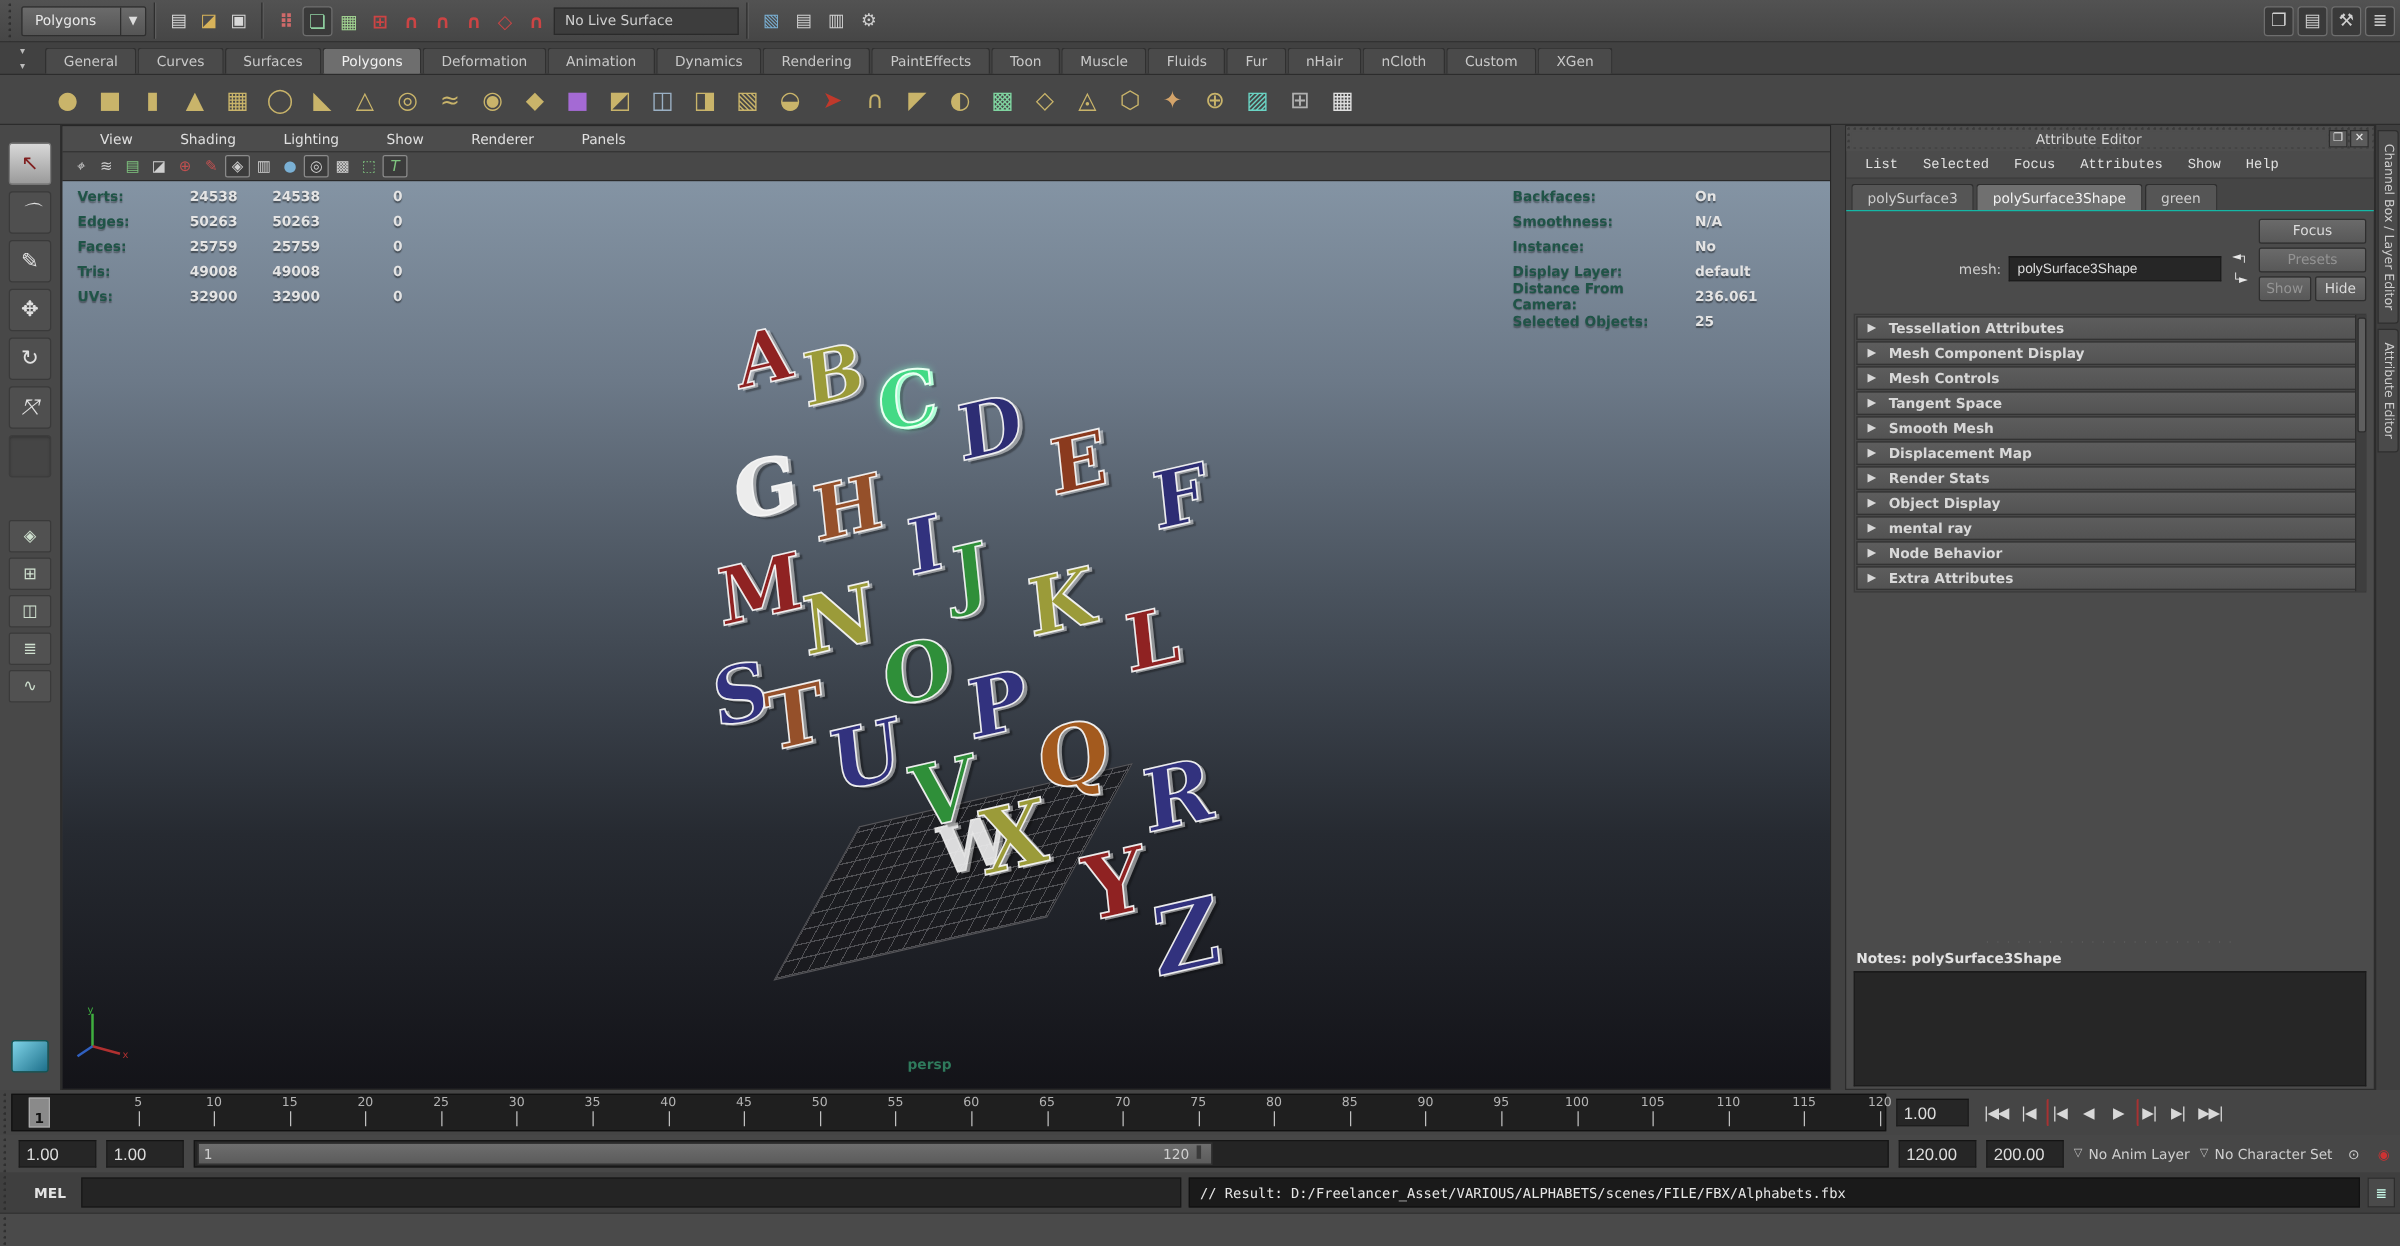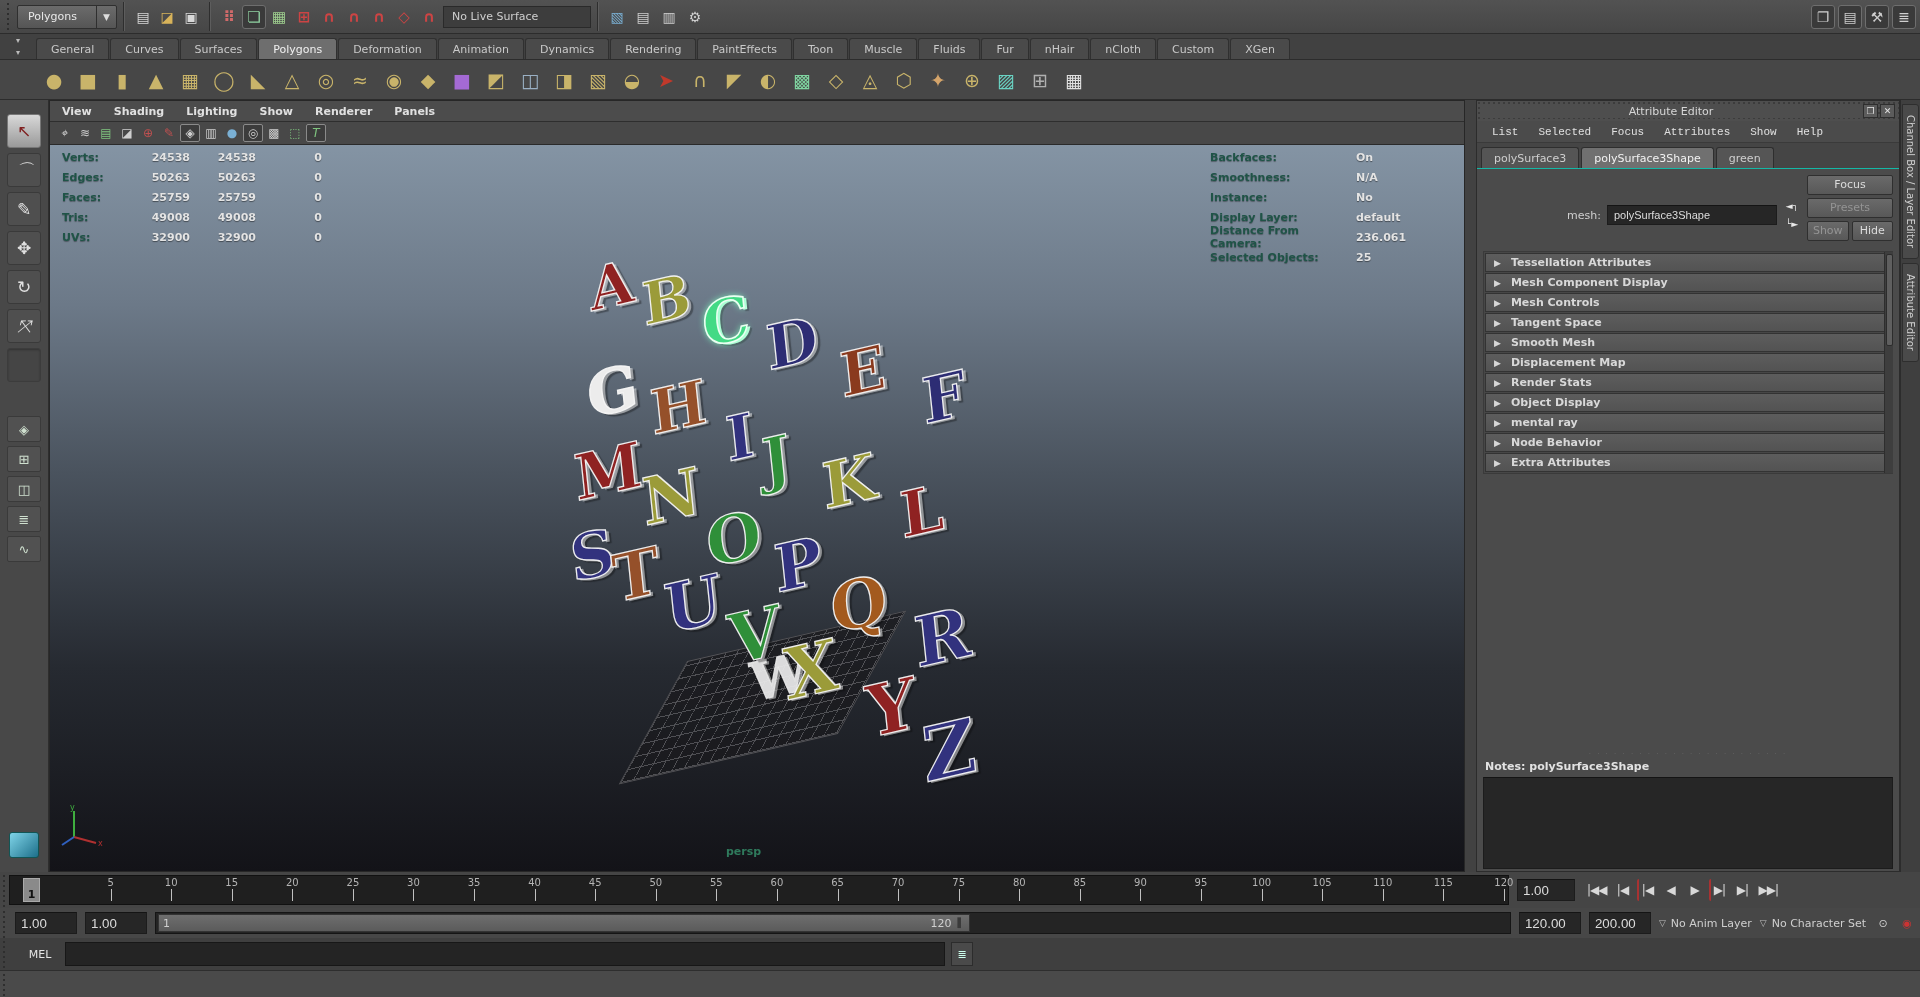--- a/index.html
+++ b/index.html
@@ -54,21 +54,21 @@
   .tool-btn.active { background:linear-gradient(#d8d8d8,#9a9a9a); color:#802020; border-color:#777; }
   .tool-btn.empty { background:#454545; border:1px solid #3c3c3c; box-shadow:inset 0 1px 2px #333; }
   .layout-btn { width:34px; height:26px; font-size:13px; display:flex; align-items:center; justify-content:center;
     border:1px solid #3a3a3a; border-radius:2px; background:#515151; color:#cfe0cf; cursor:pointer; }
   #maya-logo { margin-top:auto; margin-bottom:14px; width:30px; height:26px; border-radius:3px;
     background:linear-gradient(135deg,#7fd4e8,#1d6f8a); border:1px solid #155; }
 
   
   #vp { position:absolute; left:49px; top:0; width:1416px; height:772px; border:1px solid #272727; background:#3d3d3d;
     display:flex; flex-direction:column; }
-  #vp-menubar { height:21px; background:#4c4c4c; border-bottom:1px solid #2e2e2e; display:flex; align-items:center; gap:2px; padding-left:2px;font-weight:bold; }
+  #vp-menubar { height:21px; background:#4c4c4c; border-bottom:1px solid #2e2e2e; display:flex; align-items:center; gap:18px; padding-left:20px; }
   #vp-menubar .menu-item { padding:2px 10px; color:#e0e0e0; cursor:pointer; }
   #vp-toolbar { height:23px; background:#484848; border-bottom:1px solid #2a2a2a; display:flex; align-items:center; gap:1px; padding-left:4px; }
   .vp-tool { width:20px; height:18px; display:flex; align-items:center; justify-content:center; font-size:12px; cursor:pointer; border-radius:2px; }
   .vp-tool.boxed { border:1px solid #8a8a8a; background:#3c3c3c; }
 
   #vp-canvas { position:relative; flex:1; overflow:hidden; cursor:crosshair;
     background:linear-gradient(#8494a4 0%, #6c7988 22%, #4a535e 45%, #262a31 72%, #131318 100%); }
 
   
   .hud-left { position:absolute; left:12px; top:2px; }
@@ -162,21 +162,21 @@
   #range-track { flex:1; height:22px; background:#242424; border:1px solid #151515; position:relative; }
   #range-handle { position:absolute; left:2px; top:1px; bottom:1px; width:60%; background:linear-gradient(#6e6e6e,#5b5b5b);
     border:1px solid #333; display:flex; align-items:center; justify-content:space-between; padding:0 4px; cursor:ew-resize; }
   #range-handle .grip { color:#3a3a3a; font-size:9px; letter-spacing:1px; }
   .dd-arrow { color:#bdbdbd; font-size:9px; }
   .anim-dd { display:flex; align-items:center; gap:5px; cursor:pointer; }
   #key-icons { display:flex; gap:6px; align-items:center; }
 
   #mel-row { position:absolute; left:0; top:938px; width:1920px; height:32px; background:#3f3f3f; display:flex; align-items:center; gap:2px; }
   #mel-label { width:46px; height:24px; margin-left:8px; display:flex; align-items:center; justify-content:center;
-    color:#e4e4e4; font-weight:normal; cursor:pointer; }
+    color:#e4e4e4; font-weight:bold; cursor:pointer; }
   #mel-input { width:880px; height:24px; background:#242424; border:1px solid #171717; color:#ddd; padding:0 6px;
     font-family:"DejaVu Sans Mono","Liberation Mono",monospace; }
   #result-field { flex:1; height:24px; margin-left:4px; background:#1a1a1a; border:1px solid #111; color:#e6e6e6;
     display:flex; align-items:center; padding:0 8px; font-family:"DejaVu Sans Mono","Liberation Mono",monospace; font-size:11px; overflow:hidden; white-space:nowrap; }
   #script-editor-btn { width:22px; height:24px; margin:0 4px; display:flex; align-items:center; justify-content:center;
     background:#4a4a4a; border:1px solid #2c2c2c; color:#cfe; cursor:pointer; }
 
   #help-row { position:absolute; left:0; top:970px; width:1920px; height:27px; background:#4a4a4a; border-top:1px solid #2e2e2e; display:flex; align-items:center; }
 </style>
 </head>
@@ -1022,20 +1022,21 @@
     <span id="key-icons">
       <span class="icon-tile" style="width:18px;height:18px;font-size:11px">⊙</span>
       <span class="icon-tile" style="width:18px;height:18px;font-size:11px;color:#cc3333">◉</span>
     </span>
   </div>
 
   <div id="mel-row">
     <div class="handle-v"></div>
     <span id="mel-label">MEL</span>
     <input id="mel-input" style="">
+    <div id="result-field">// Result: D:/Freelancer_Asset/VARIOUS/ALPHABETS/scenes/FILE/FBX/Alphabets.fbx</div>
     <span id="script-editor-btn">≣</span>
   </div>
 
   <div id="help-row">
     <div class="handle-v"></div>
   </div>
 
 </div>
 
 </body></html>

